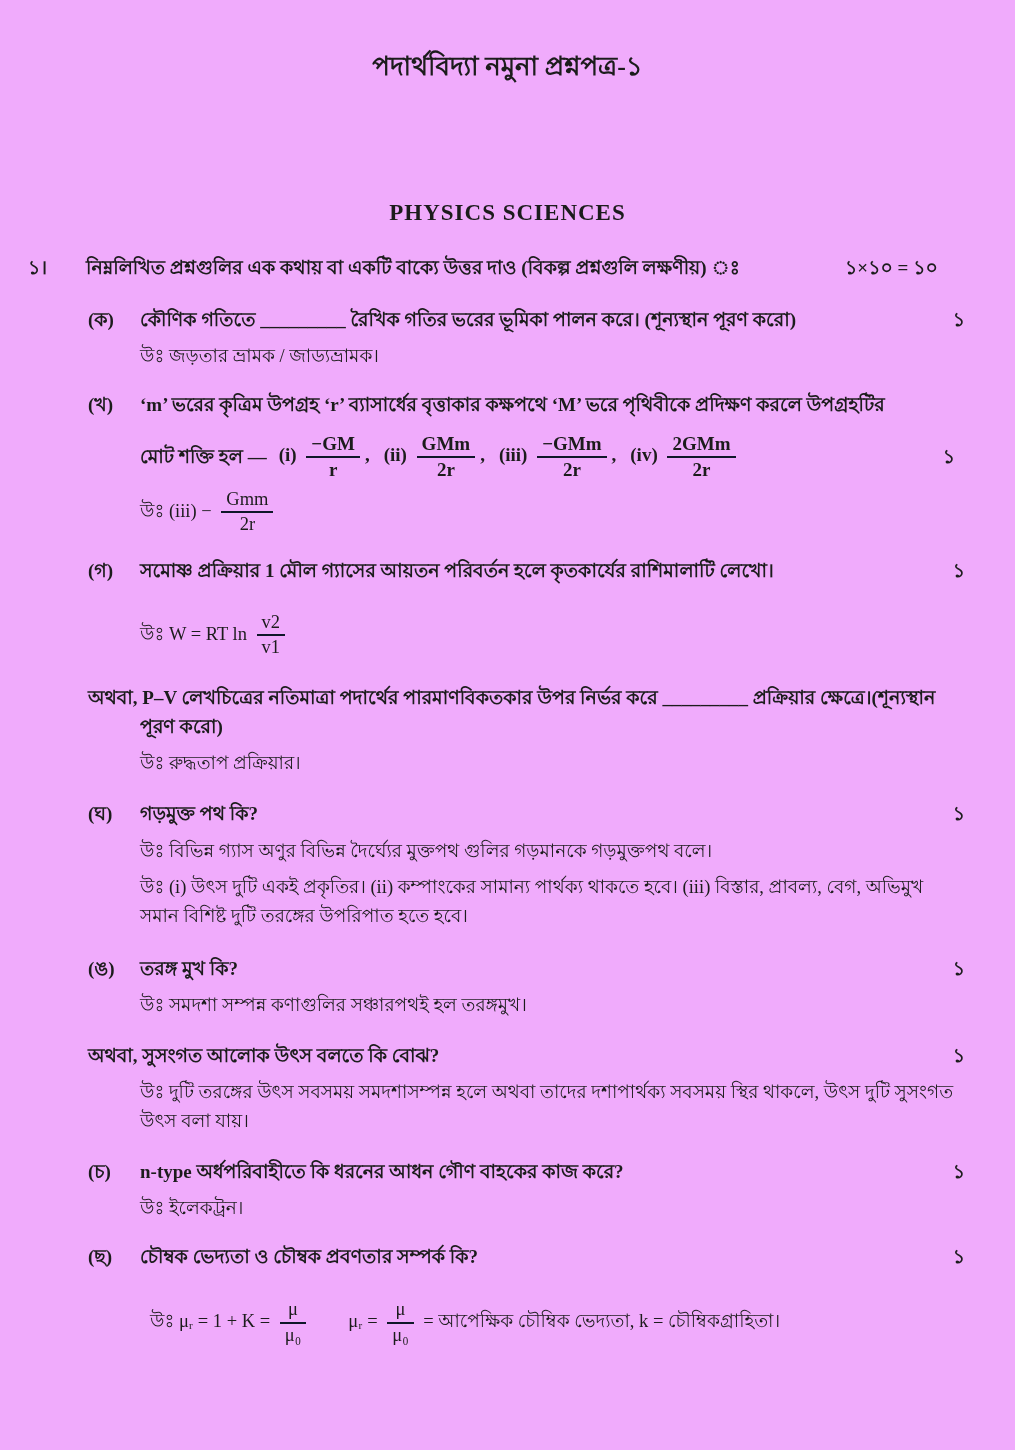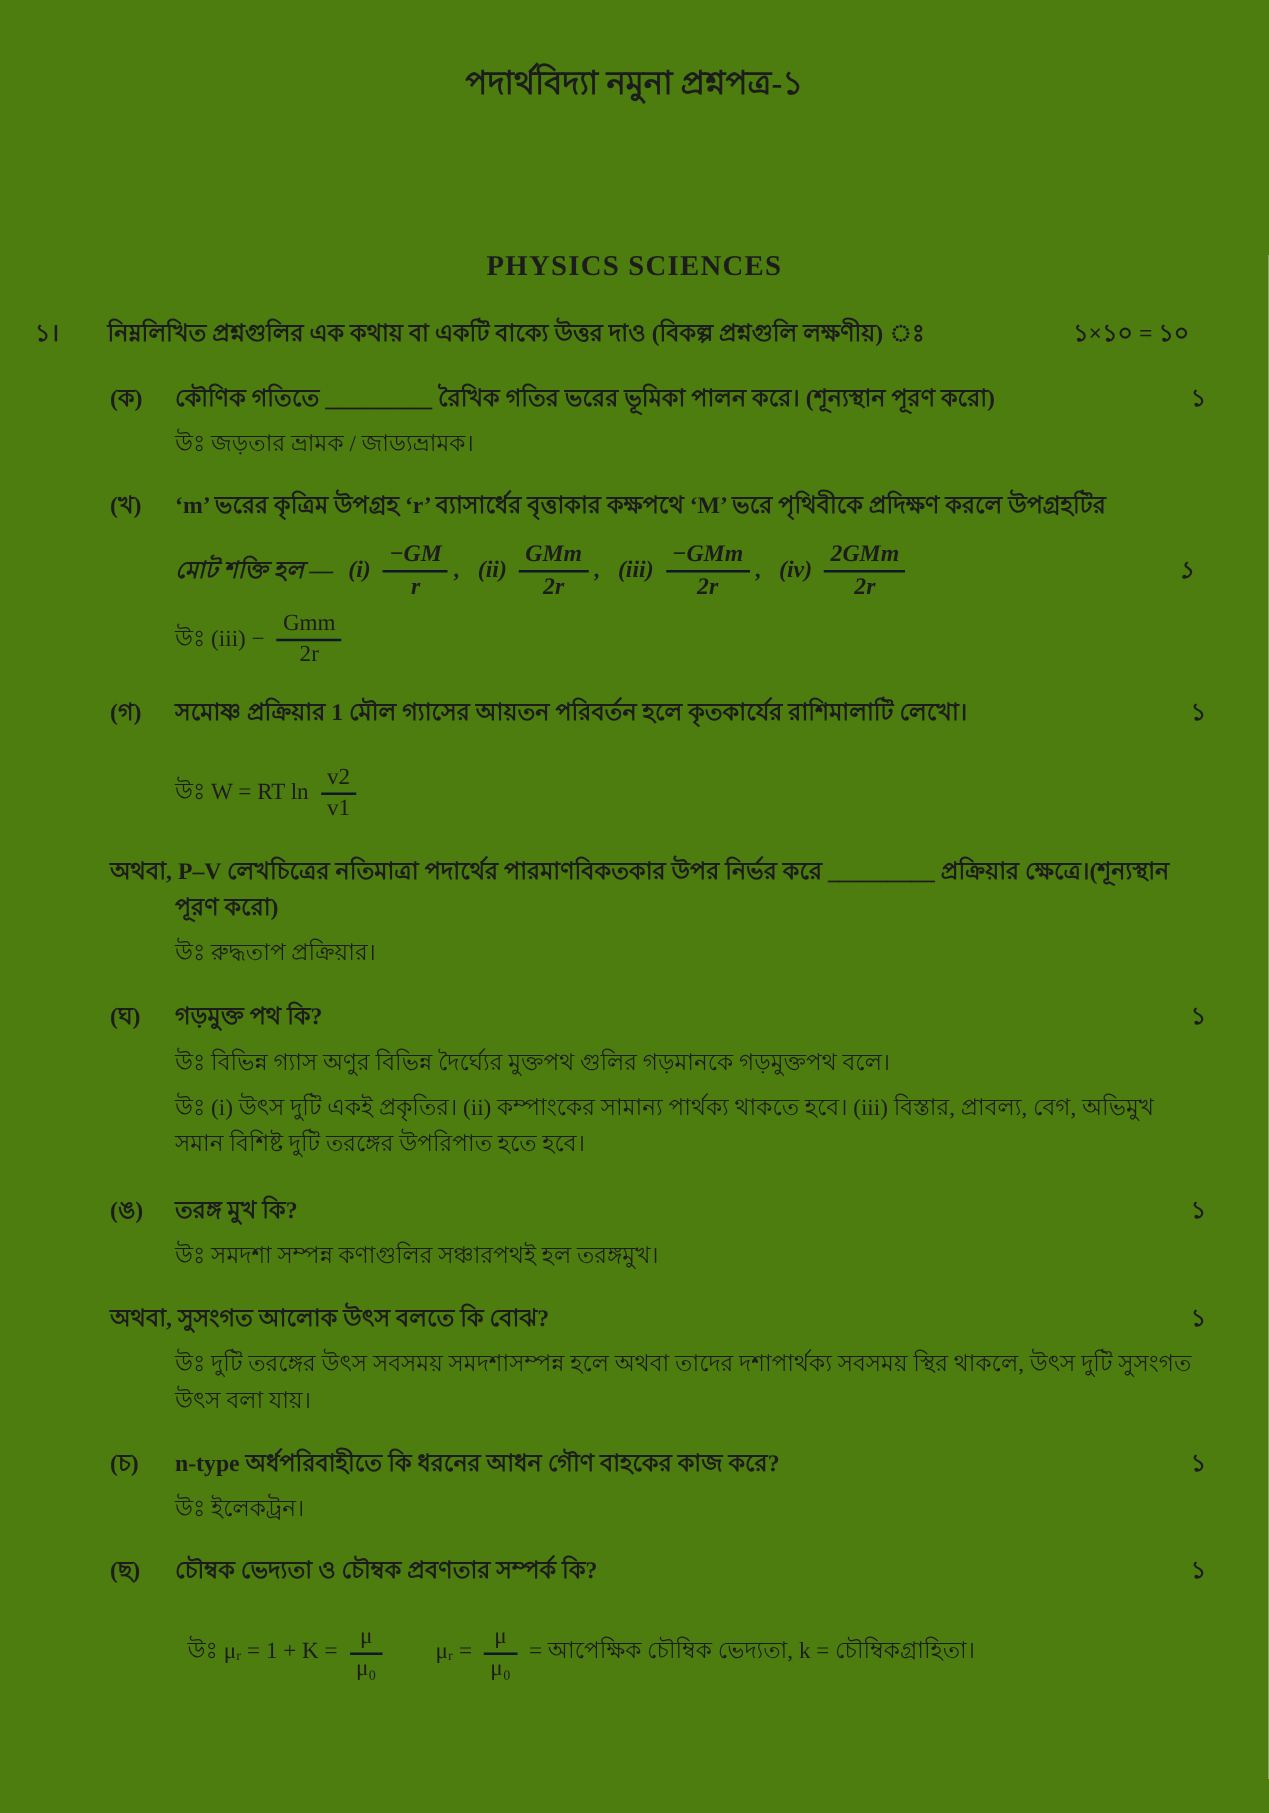--- a/index.html
+++ b/index.html
@@ -5,21 +5,21 @@
   html, body {
     margin: 0;
     padding: 0;
     background: #e8e8e8;
   }
   .page {
     position: relative;
     width: 1015px;
     height: 1450px;
     margin: 0 auto;
-    background: #4d7c0f;
+    background: #f0abfc;
     font-family: "Liberation Serif", "DejaVu Sans", serif;
     color: #1c1c1c;
     overflow: hidden;
   }
   .doc-title {
     text-align: center;
     padding-top: 46px;
     font-size: 26px;
     font-weight: 700;
   }
@@ -38,21 +38,21 @@
   }
   .q-header {
     display: flex;
     margin: 28px 50px 0 28px;
     font-size: 19px;
     font-weight: 700;
     line-height: 1.45;
   }
   .q-num { width: 58px; flex: none; }
   .q-text { flex: 1; padding-right: 14px; }
-  .q-marks { flex: none; width: 120px; text-align: center; white-space: nowrap; }
+  .q-marks { flex: none; width: 120px; text-align: left; white-space: nowrap; }
 
   .part {
     display: flex;
     margin: 0 50px 0 88px;
     font-size: 19px;
     font-weight: 700;
     line-height: 1.5;
   }
   .p-label { width: 52px; flex: none; }
   .p-body { flex: 1; padding-right: 10px; }
@@ -99,21 +99,21 @@
   }
   .frac .fnum {
     display: block;
     border-bottom: 2px solid #0f172a;
     padding: 0 5px 1px 5px;
   }
   .frac .fden {
     display: block;
     padding: 1px 5px 0 5px;
   }
-  .formula-row { display: flex; align-items: center; font-style: italic; }
+  .formula-row { display: flex; align-items: center; }
   .formula-row .fx { flex: 1; }
   .opt { white-space: nowrap; margin-right: 14px; }
 
   .mt24 { margin-top: 24px; }
   .mt20 { margin-top: 20px; }
   .mt22 { margin-top: 22px; }
   .mt16 { margin-top: 8px; }
   .mt14 { margin-top: 14px; }
   .mt26 { margin-top: 26px; }
   .mt28 { margin-top: 28px; }

